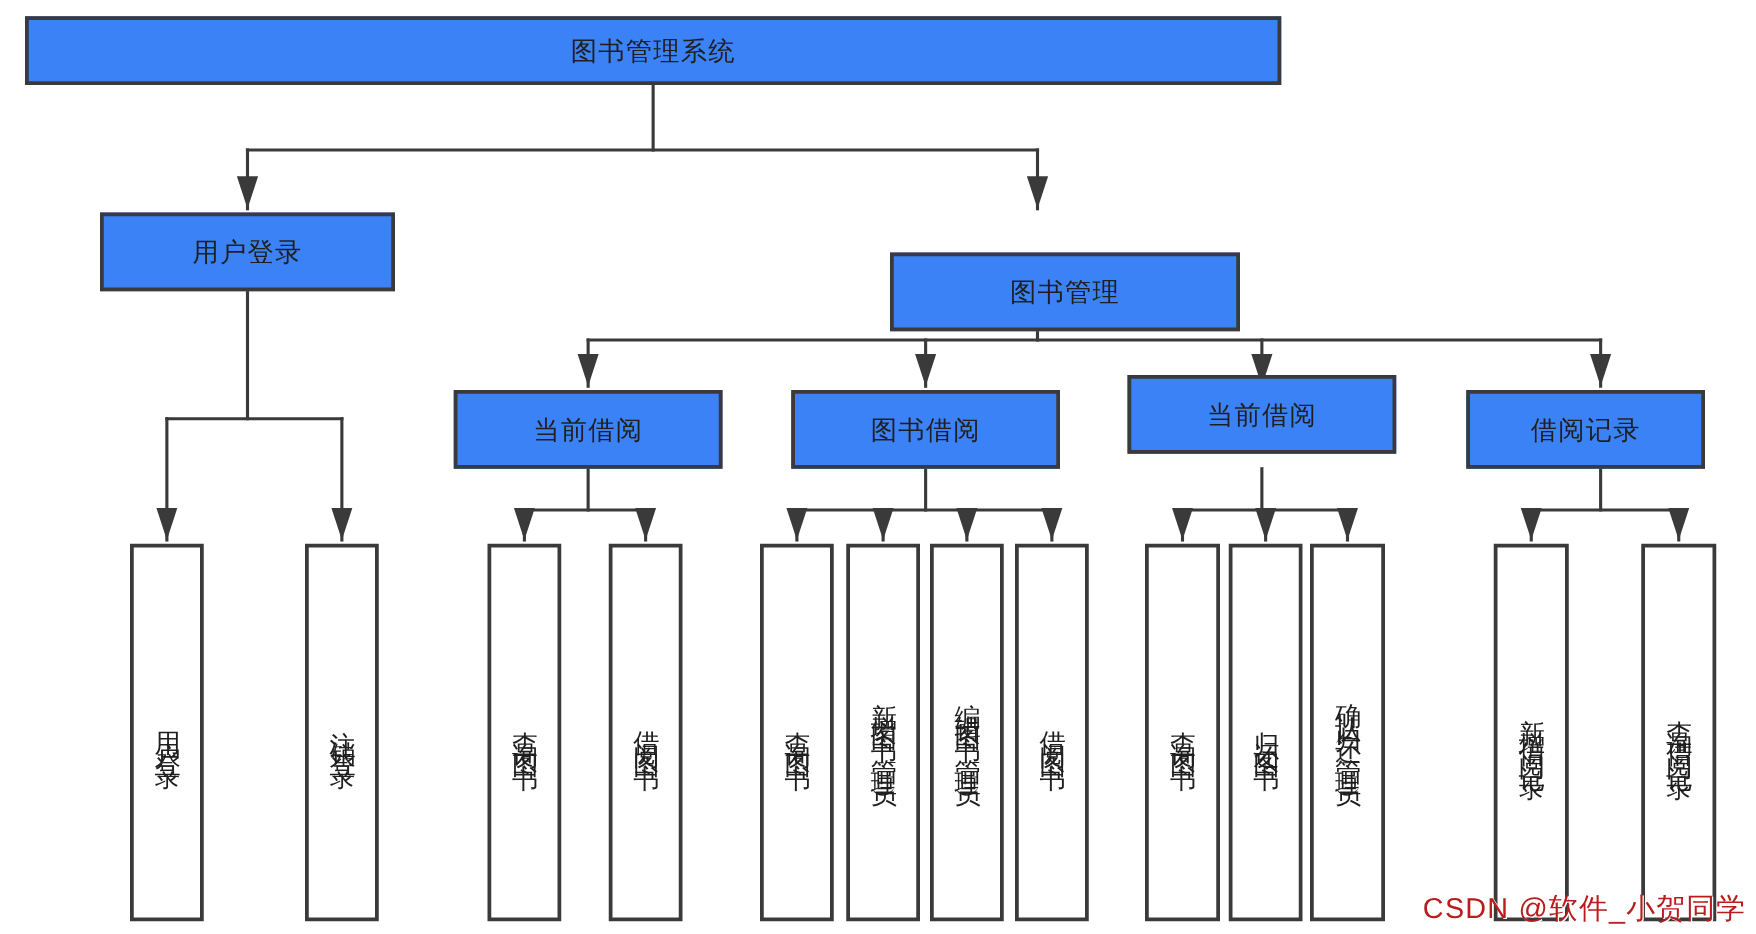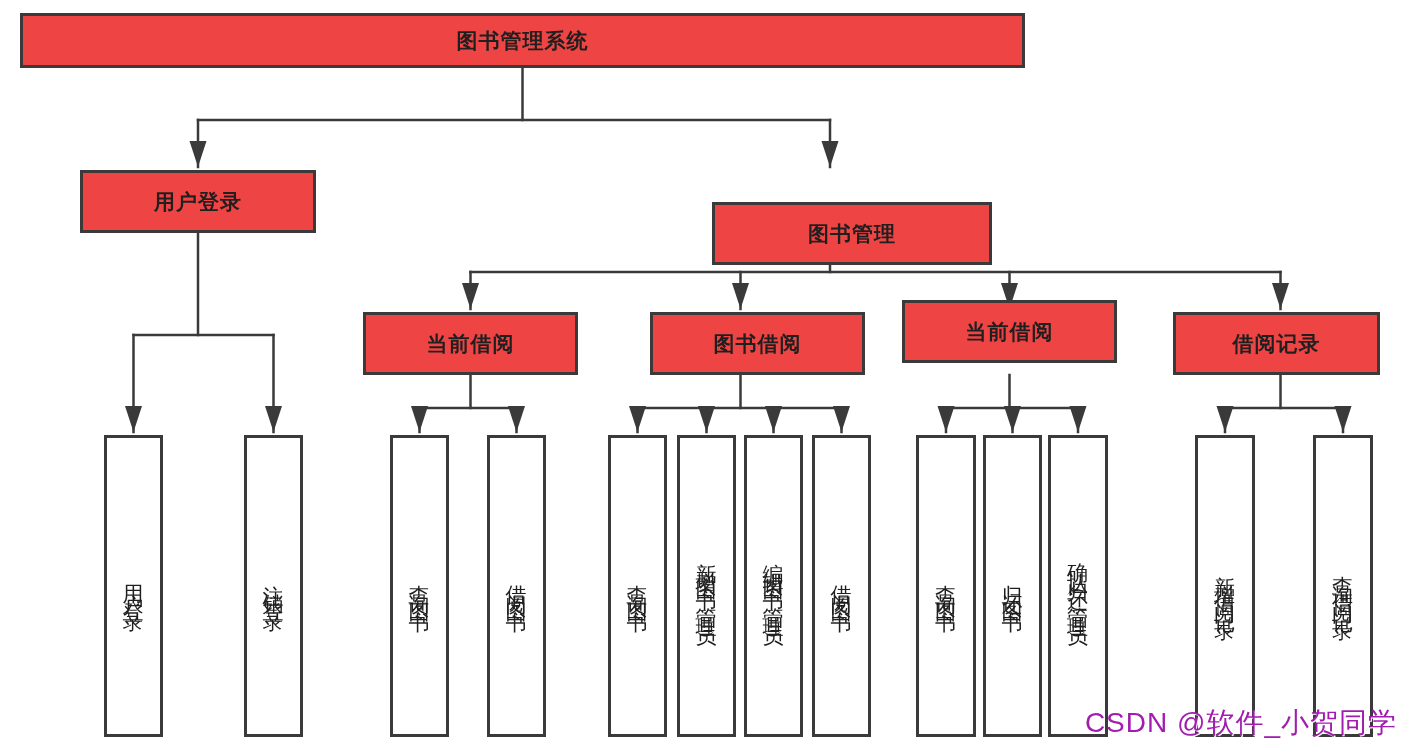--- a/index.html
+++ b/index.html
@@ -19,28 +19,27 @@
   .wires {
     position: absolute;
     left: 0;
     top: 0;
     pointer-events: none;
   }
   .node {
     position: absolute;
     box-sizing: border-box;
     border: 3px solid #3a3a3a;
-    background: #ef4444;
+    background: #3b82f6;
     display: flex;
     align-items: center;
     justify-content: center;
     font-size: 21px;
     letter-spacing: 1px;
     color: #1f1f1f;
-    font-weight: bold;
   }
   .leaf {
     position: absolute;
     box-sizing: border-box;
     border: 3px solid #3a3a3a;
     background: #ffffff;
     top: 435px;
     height: 302px;
     width: 59px;
     display: flex;
@@ -54,23 +53,23 @@
     font-size: 21px;
     letter-spacing: 9px;
     line-height: 1;
     color: #1f1f1f;
     white-space: nowrap;
   }
   .watermark {
     position: absolute;
     right: 8px;
     bottom: 5px;
-    font-size: 28px;
+    font-size: 23px;
     letter-spacing: 1px;
-    color: #a21caf;
+    color: #b91c1c;
     text-shadow: 1px 1px 0 #ffffff;
     z-index: 5;
   }
 </style>
 </head>
 <body>
 
 <div class="canvas">
 
   <svg class="wires" width="1405" height="747" viewBox="0 0 1405 747">
@@ -130,27 +129,27 @@
   <div class="node" style="left:80px; top:170px; width:236px; height:63px;">
     <span>用户登录</span>
   </div>
   <div class="node" style="left:712px; top:170px; width:280px; height:63px;margin-top:32px;">
     <span>图书管理</span>
   </div>
 
   <div class="node" style="left:363px; top:312px; width:215px; height:63px;">
     <span>当前借阅</span>
   </div>
-  <div class="node" style="left:650px; top:312px; width:215px; height:63px;">
+  <div class="node" style="left:633px; top:312px; width:215px; height:63px;">
     <span>图书借阅</span>
   </div>
   <div class="node" style="left:902px; top:300px; width:215px; height:63px;">
     <span>当前借阅</span>
   </div>
-  <div class="node" style="left:1173px; top:312px; width:207px; height:63px;">
+  <div class="node" style="left:1173px; top:312px; width:191px; height:63px;">
     <span>借阅记录</span>
   </div>
 
   <div class="leaf" style="left:104px;">
     <span class="vtext">用户登录</span>
   </div>
   <div class="leaf" style="left:244px;">
     <span class="vtext">注销登录</span>
   </div>
 

